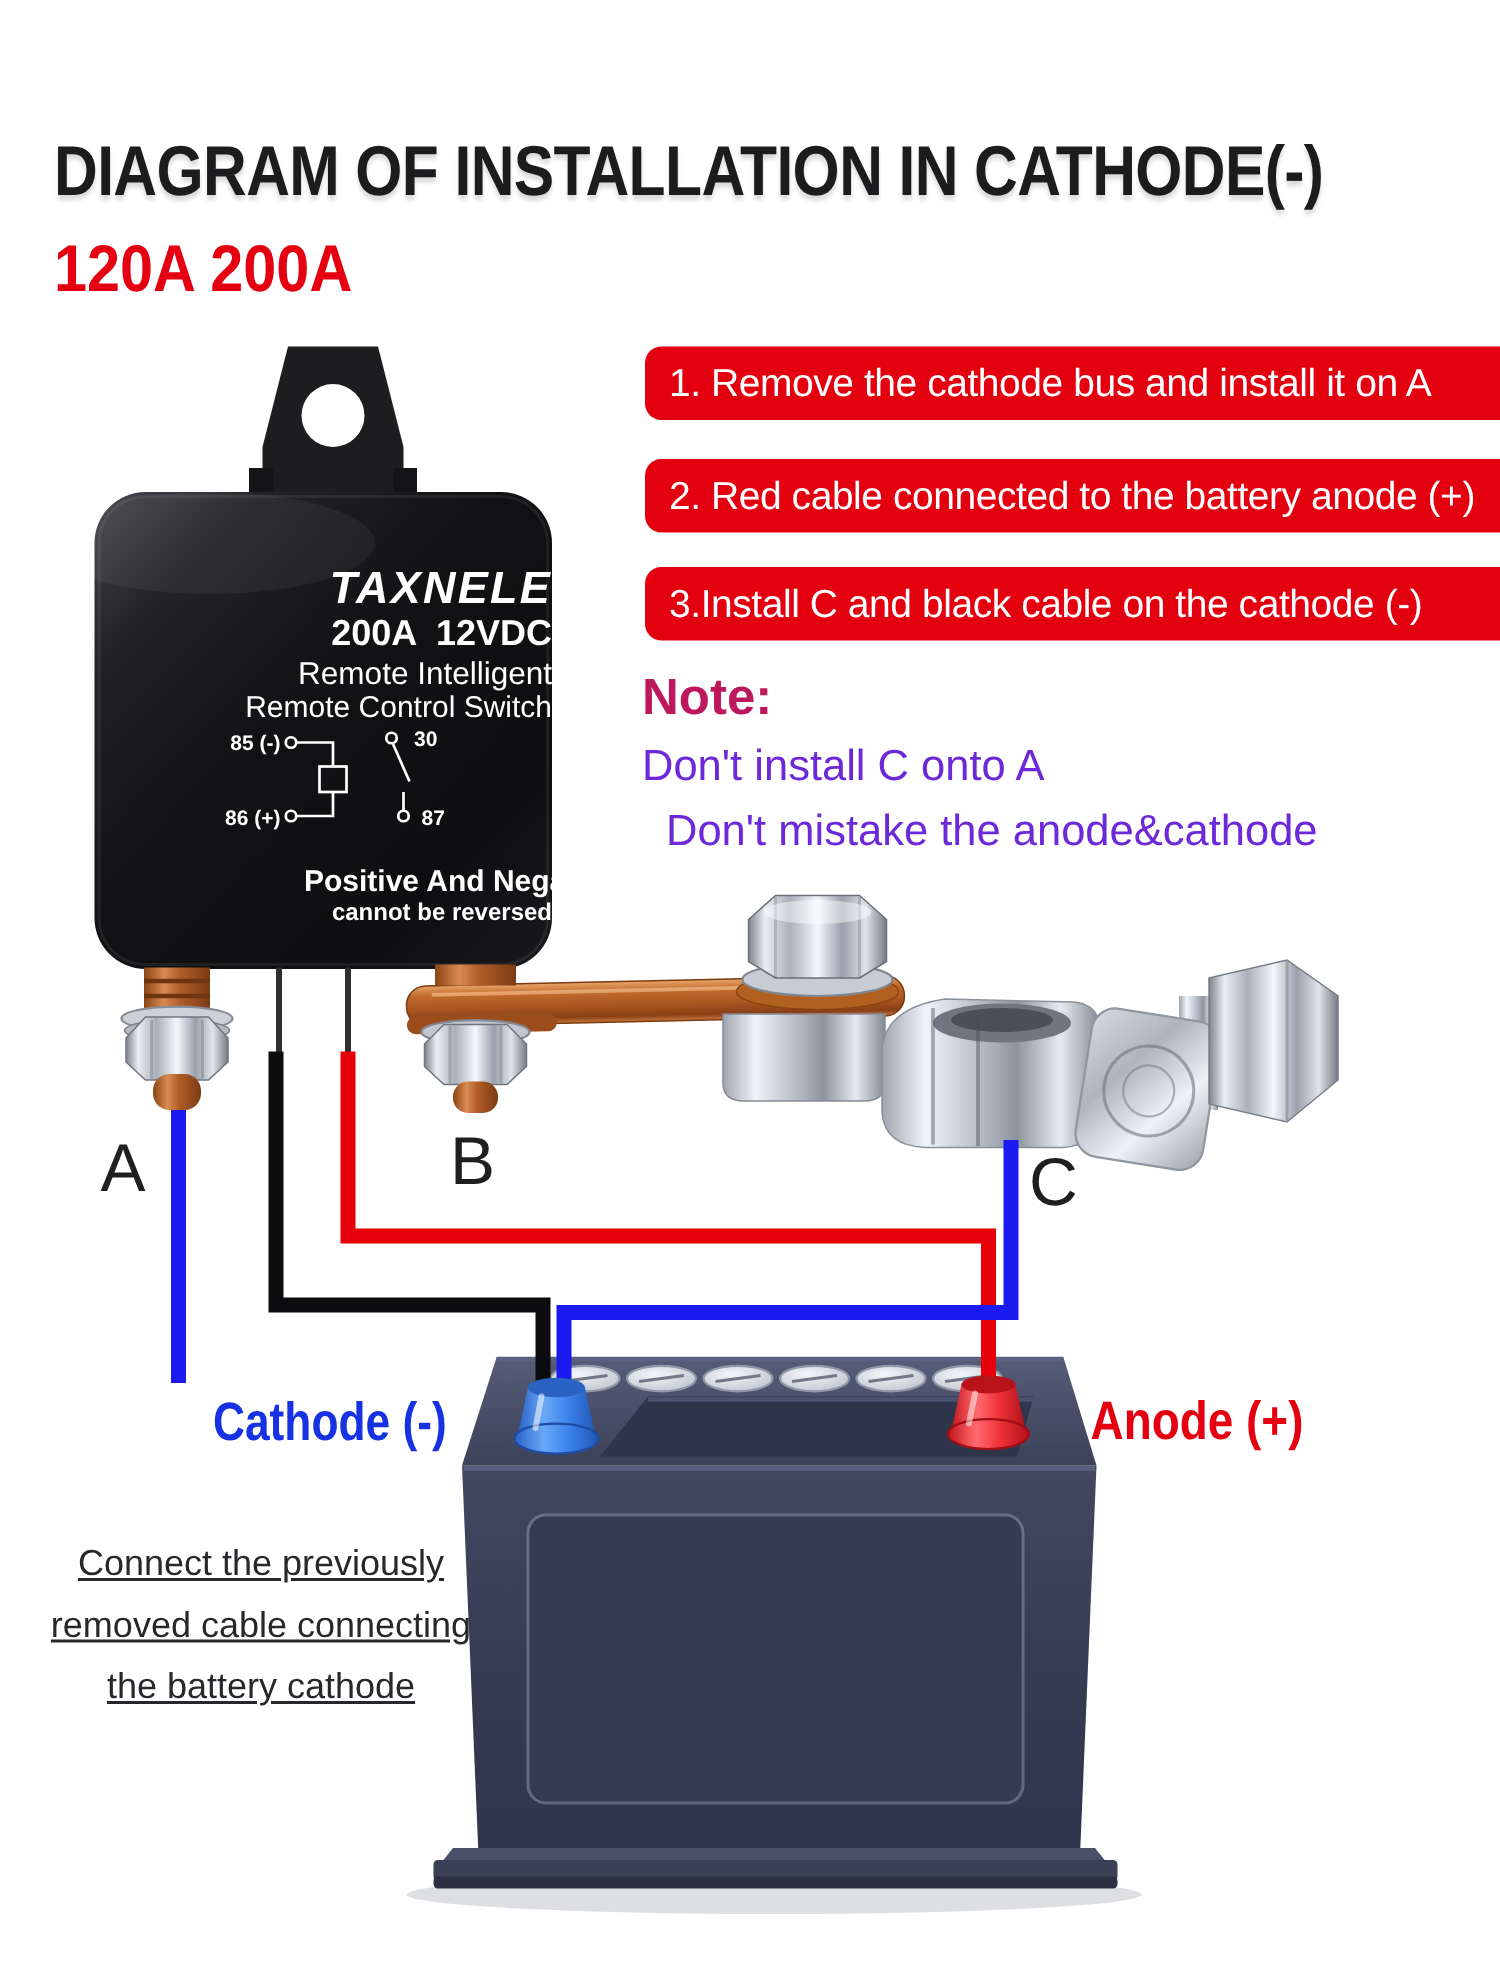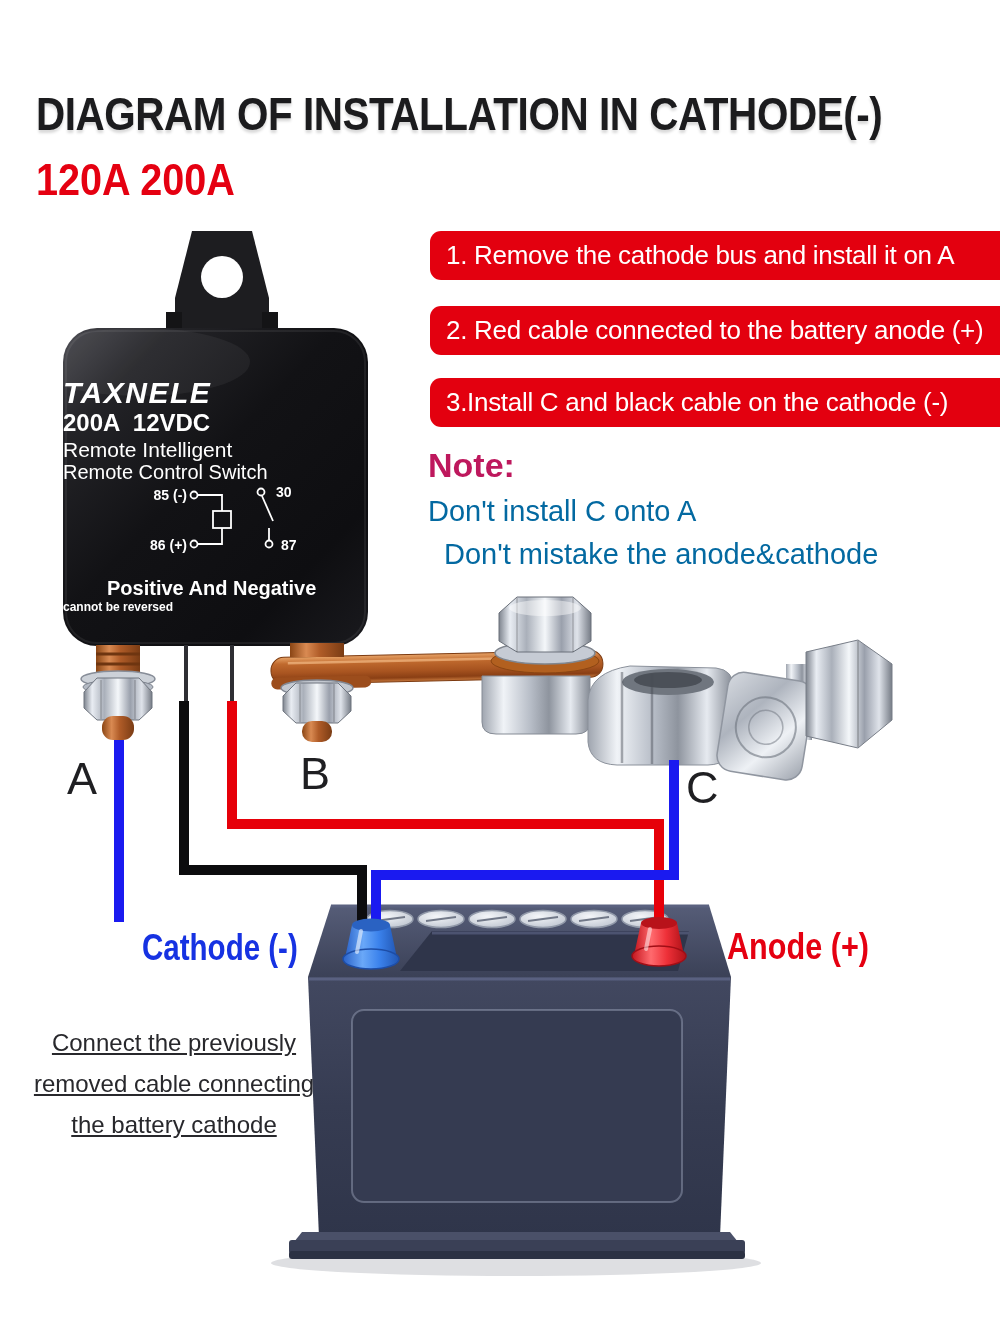--- a/index.html
+++ b/index.html
@@ -9,30 +9,30 @@
   .title{left:36px;top:86px;font-size:47px;font-weight:700;color:#1c1c1e;white-space:nowrap;
          transform:scaleX(0.86);transform-origin:left top;letter-spacing:-0.5px;
          text-shadow:0 3px 3px rgba(0,0,0,0.15);}
   .subtitle{left:36px;top:155px;font-size:44px;font-weight:700;color:#e50011;white-space:nowrap;
          transform:scaleX(0.9);transform-origin:left top;}
   .step{left:430px;right:-14px;height:49px;background:#e3000f;border-radius:11px;
         color:#ffffff;font-size:26px;line-height:49px;padding-left:16px;white-space:nowrap;
         letter-spacing:-0.3px;}
   .step1{top:231px}.step2{top:306px}.step3{top:378px}
   .note-head{left:428px;top:446px;font-size:34px;font-weight:700;color:#be185d;}
-  .note-line{font-size:29px;color:#0369a1;white-space:nowrap;}
+  .note-line{font-size:29px;color:#6d28d9;white-space:nowrap;}
   .nl1{left:428px;top:495px}.nl2{left:444px;top:538px}
-  .relay-text{left:63px;width:305px;text-align:left;color:#ffffff;white-space:nowrap;z-index:3;}
+  .relay-text{left:63px;width:305px;text-align:right;color:#ffffff;white-space:nowrap;z-index:3;}
   .r-brand{top:376px;font-size:30px;font-weight:700;font-style:italic;letter-spacing:1.5px;}
   .r-rating{top:409px;font-size:24px;font-weight:700;white-space:pre;}
   .r-sub1{top:438px;font-size:21px;}
   .r-sub2{top:461px;font-size:20px;}
   .r-pol{top:550px;font-size:23px;font-weight:700;white-space:pre;}
   .r-w1{top:577px;font-size:20px;font-weight:600;padding-left:44px;}
-  .r-w2{top:600px;font-size:12px;font-weight:600;}
+  .r-w2{top:600px;font-size:16px;font-weight:600;}
   .big-label{font-size:45px;font-weight:400;color:#1f1f22;z-index:3;}
   .lab-a{left:67px;top:753px}.lab-b{left:300px;top:748px}.lab-c{left:686px;top:762px}
   .cathode{left:142px;top:927px;font-size:36px;font-weight:700;color:#1632e2;white-space:nowrap;
            transform:scaleX(0.82);transform-origin:left top;z-index:3;}
   .anode{left:727px;top:926px;font-size:36px;font-weight:700;color:#e50011;white-space:nowrap;
            transform:scaleX(0.85);transform-origin:left top;z-index:3;}
   .footer{left:28px;top:1022px;width:292px;text-align:center;font-size:24px;color:#28282c;
           line-height:41px;z-index:3;text-decoration:underline;}
   svg text{font-family:"Liberation Sans",sans-serif;}
   #art{left:0;top:0;z-index:1;}

